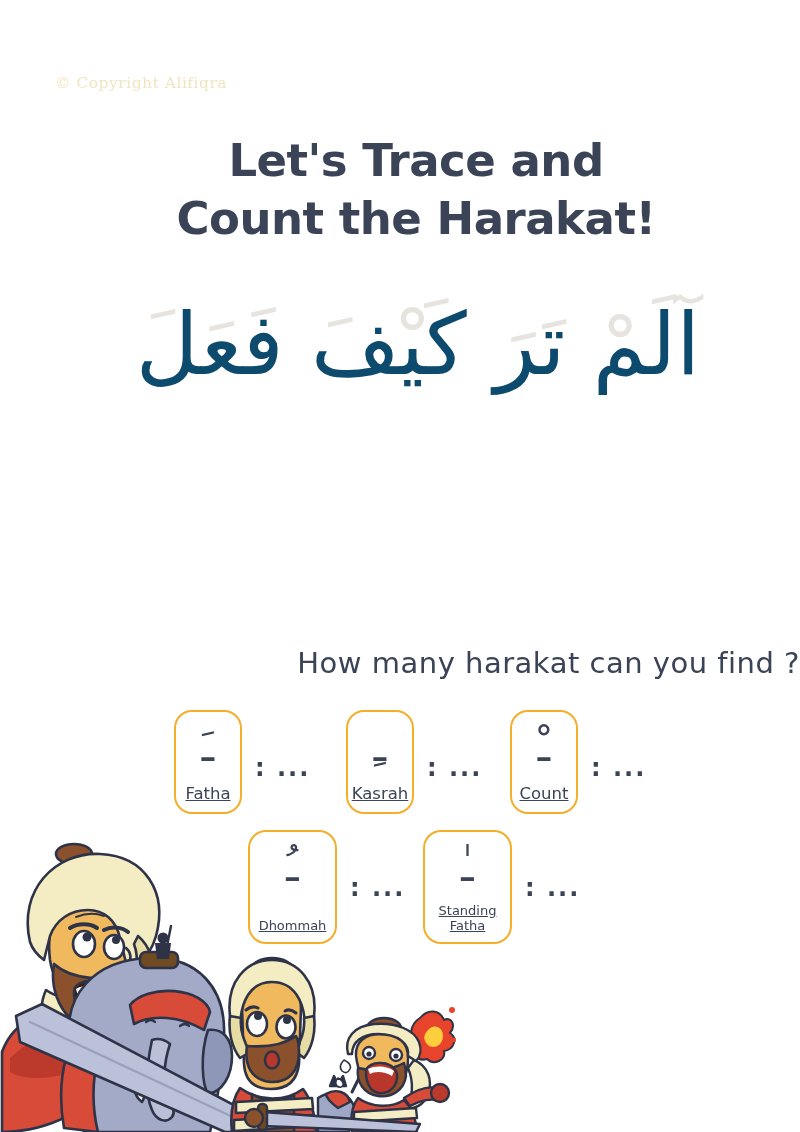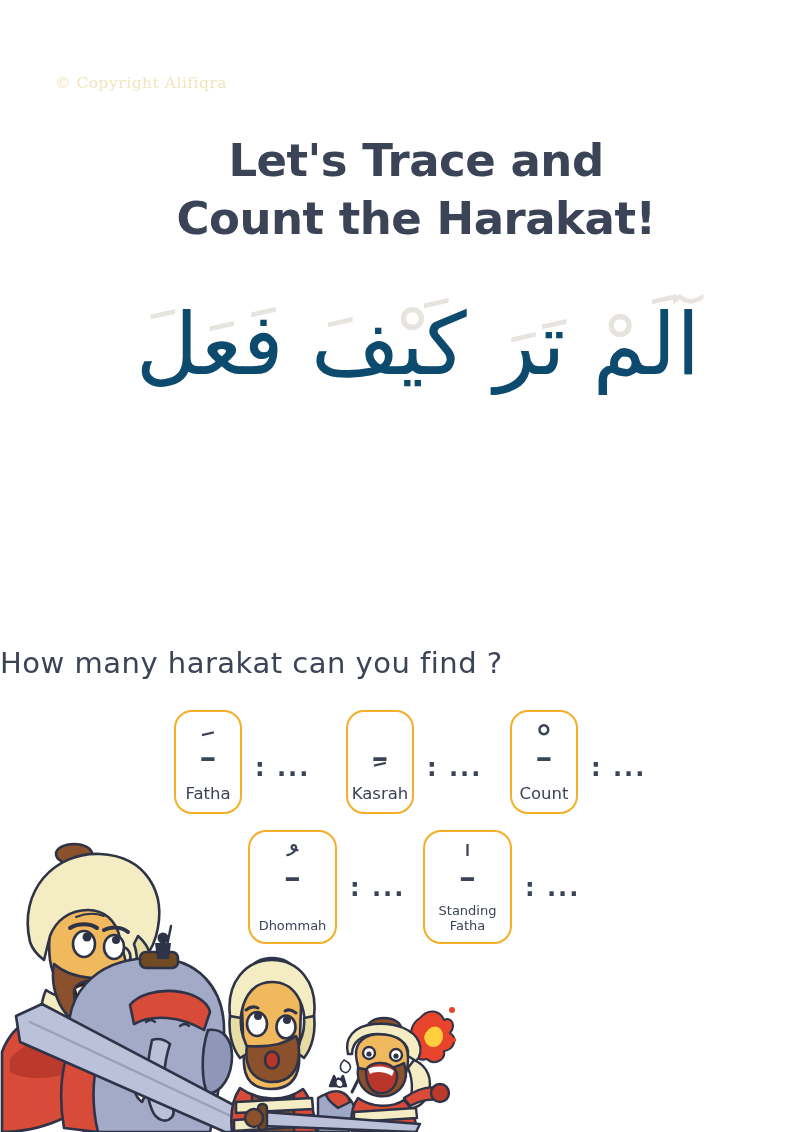--- a/index.html
+++ b/index.html
@@ -20,37 +20,37 @@
   .arabic-block{position:absolute;top:256px;left:18px;width:100%;}
   .arabic-line{
     position:relative;width:100%;text-align:center;direction:rtl;
     font-size:86px;line-height:176px;color:#e7e4e0;white-space:nowrap;
   }
   .arabic-line .base{
     position:absolute;left:0;top:0;width:100%;text-align:center;
     color:#0c4a6e;
   }
   .question{
-    position:absolute;top:646px;left:0;width:100%;text-align:left;
+    position:absolute;top:646px;left:0;width:100%;text-align:right;
     color:#3b4356;font-size:29px;letter-spacing:.5px;
   }
   .harakat-item{position:absolute;display:flex;gap:13px;}
   .harakat-box{
     box-sizing:border-box;border:2.5px solid #f5ae2a;border-radius:18px;
     background:#ffffff;display:flex;flex-direction:column;align-items:center;
     justify-content:space-between;padding:8px 4px 9px 4px;
   }
   .row1 .harakat-box{width:68px;height:104px;}
   .row2 .harakat-box{width:89px;height:114px;}
   .harakat-glyph{
     font-size:42px;line-height:1;height:54px;display:flex;align-items:center;
     justify-content:center;direction:rtl;color:#3b4356;
   }
   .harakat-label{
-    color:#3b4356;font-size:16.5px;line-height:1.1;text-align:center;
+    color:#3b4356;font-size:16.5px;line-height:1.1;text-align:center;text-decoration:underline;
   }
   .row2 .harakat-label{font-size:13px;}
   .harakat-answer{
     align-self:flex-start;margin-top:44px;color:#3b4356;
     font-size:24px;font-weight:bold;letter-spacing:2px;white-space:nowrap;
   }
   #item-fatha{left:174px;top:710px;}
   #item-kasrah{left:346px;top:710px;}
   #item-sukun{left:510px;top:710px;}
   #item-dhommah{left:248px;top:830px;}

